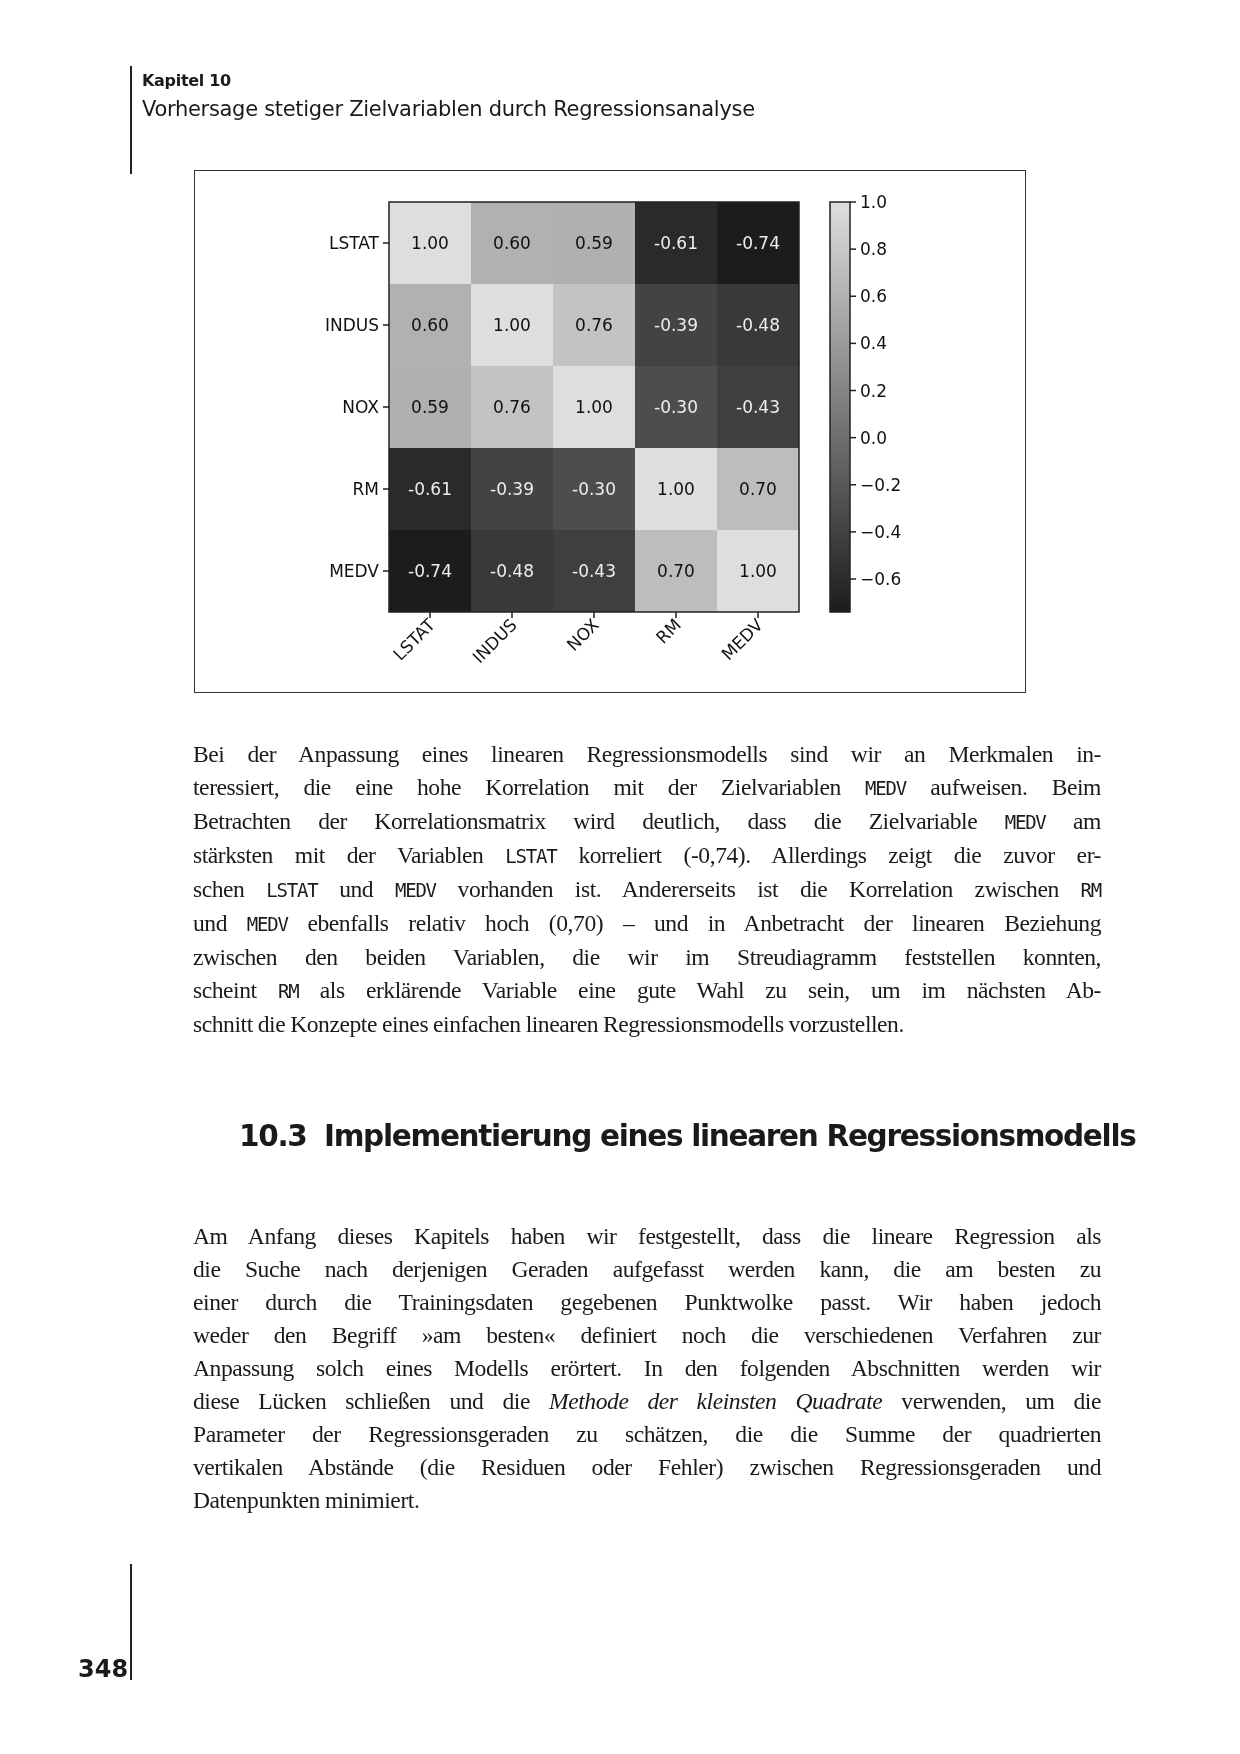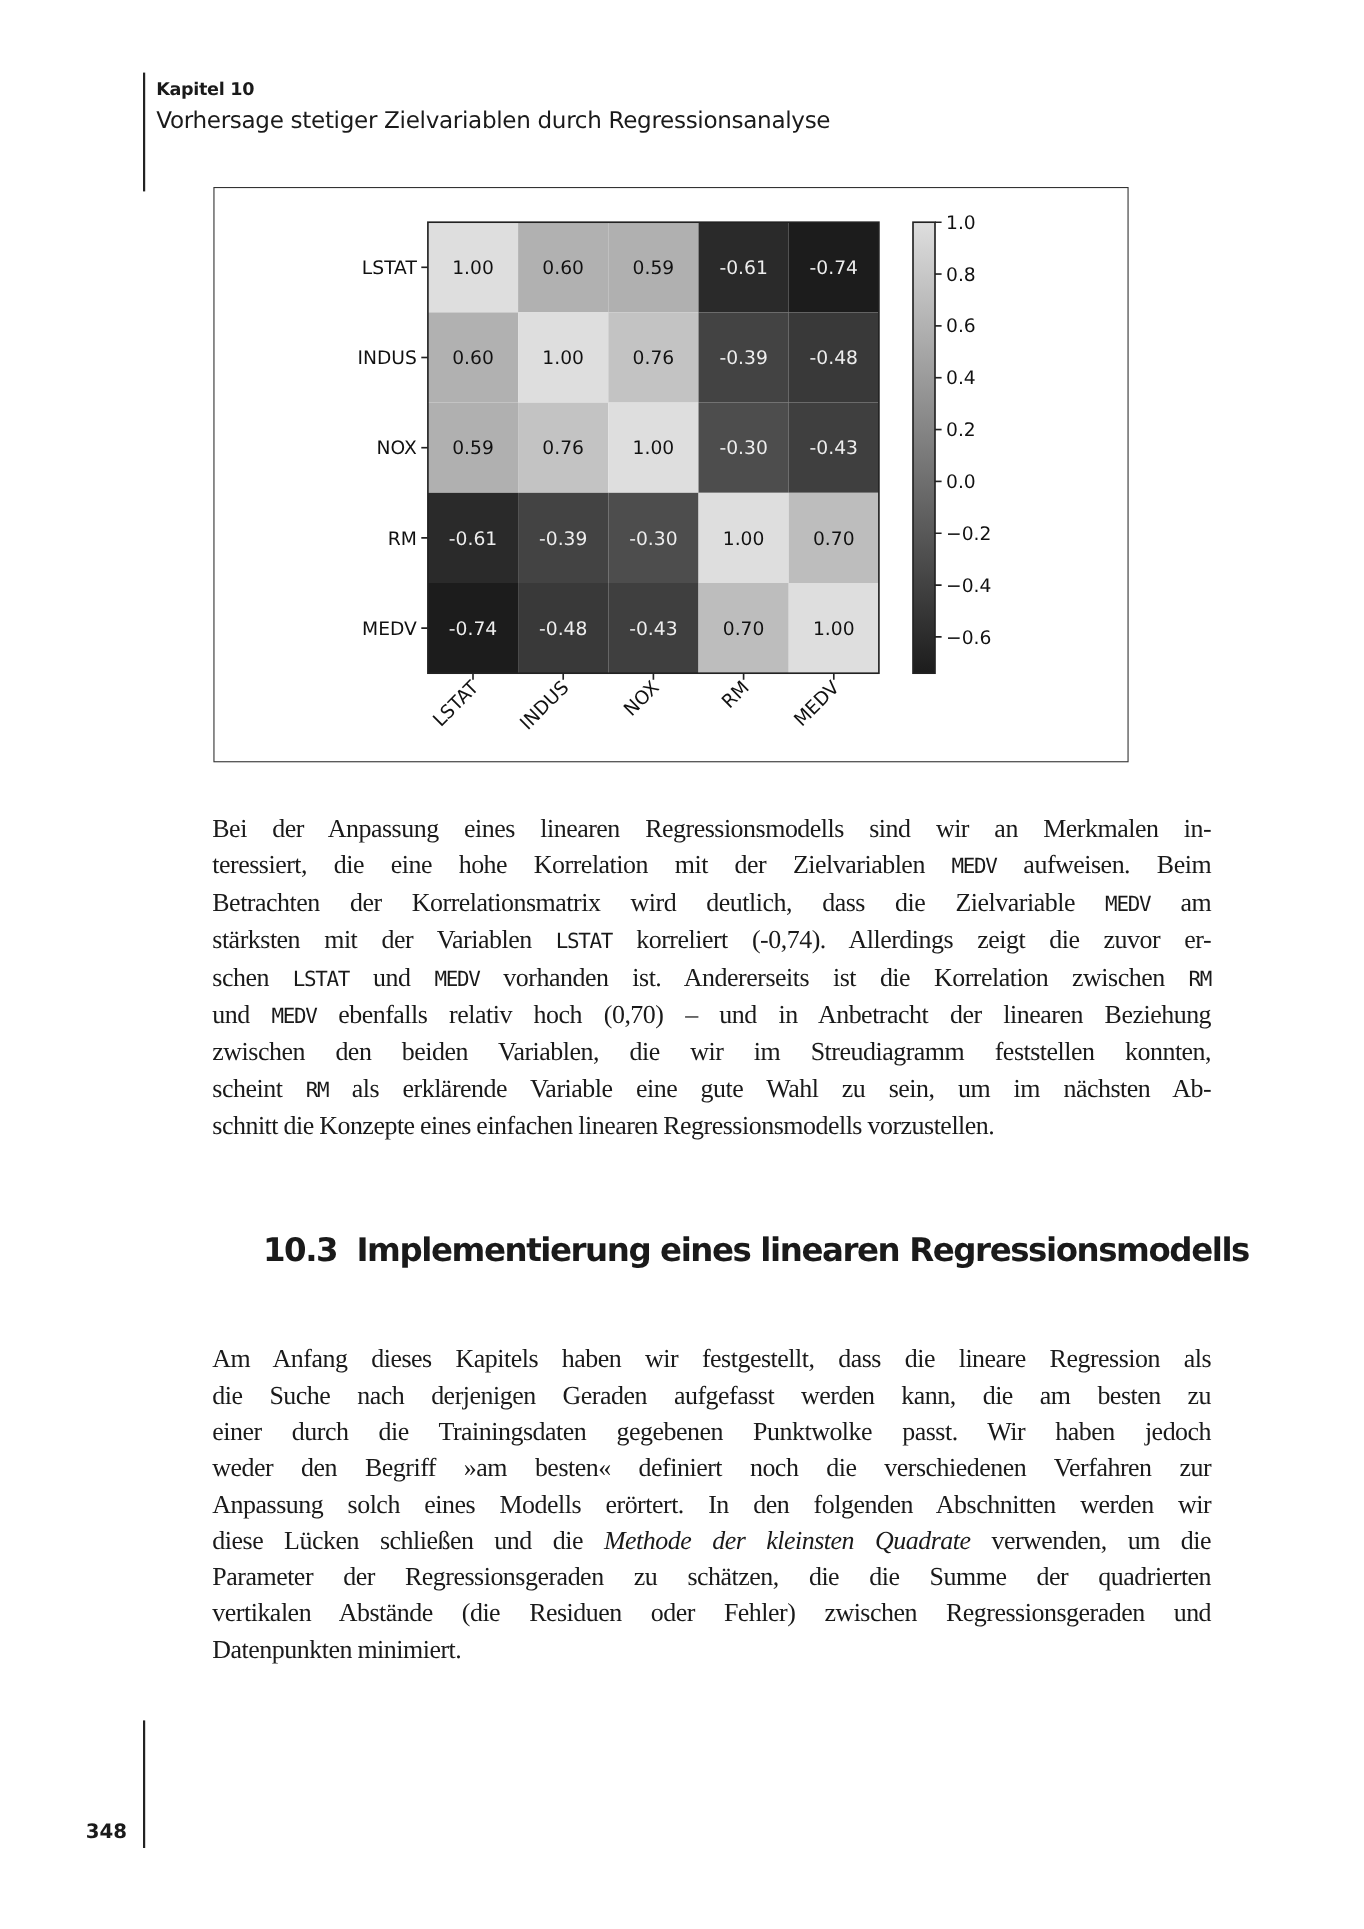--- a/index.html
+++ b/index.html
@@ -10,21 +10,21 @@
   .figure-frame { position: absolute; left: 194px; top: 170px; width: 832px; height: 523px; border: 1.5px solid #333; box-sizing: border-box; background: #fff; }
   #chart { position: absolute; left: 194px; top: 170px; }
   .para { position: absolute; left: 193px; width: 908px; font-family: "Liberation Serif", serif; font-size: 23.6px; line-height: 33px; text-align: justify; letter-spacing: -0.45px; word-spacing: -0.5px; hyphens: manual; }
   .para .code { font-family: "DejaVu Sans Mono", monospace; font-size: 19px; letter-spacing: -1.2px; }
   .para i { font-style: italic; }
   .para1 { top: 738px; }
   .para2 { top: 1220px; }
   .section-heading { position: absolute; left: 191px; top: 1116px; font-family: "DejaVu Sans", sans-serif; font-weight: bold; font-size: 29.5px; line-height: 40px; letter-spacing: -1.3px; margin-left: 48px; }
   .section-heading .num { display: inline-block; width: 85px; }
   .section-heading .line2 { padding-left: 85px; display: block; }
-  .page-number { position: absolute; left: 78px; top: 1655px; font-family: "DejaVu Sans", sans-serif; font-weight: bold; font-size: 18px; }
+  .page-number { position: absolute; left: 78px; top: 1655px; font-family: "DejaVu Sans", sans-serif; font-weight: bold; font-size: 24px; }
   .line { display: block; text-align: justify; text-align-last: justify; white-space: nowrap; }
   .line.last { text-align-last: left; }
 </style>
 </head>
 <body>
 
 <div class="rule" style="top:66px;height:108px;"></div>
 <div class="hdr-chapter">Kapitel 10</div>
 <div class="hdr-title">Vorhersage stetiger Zielvariablen durch Regressionsanalyse</div>
 

